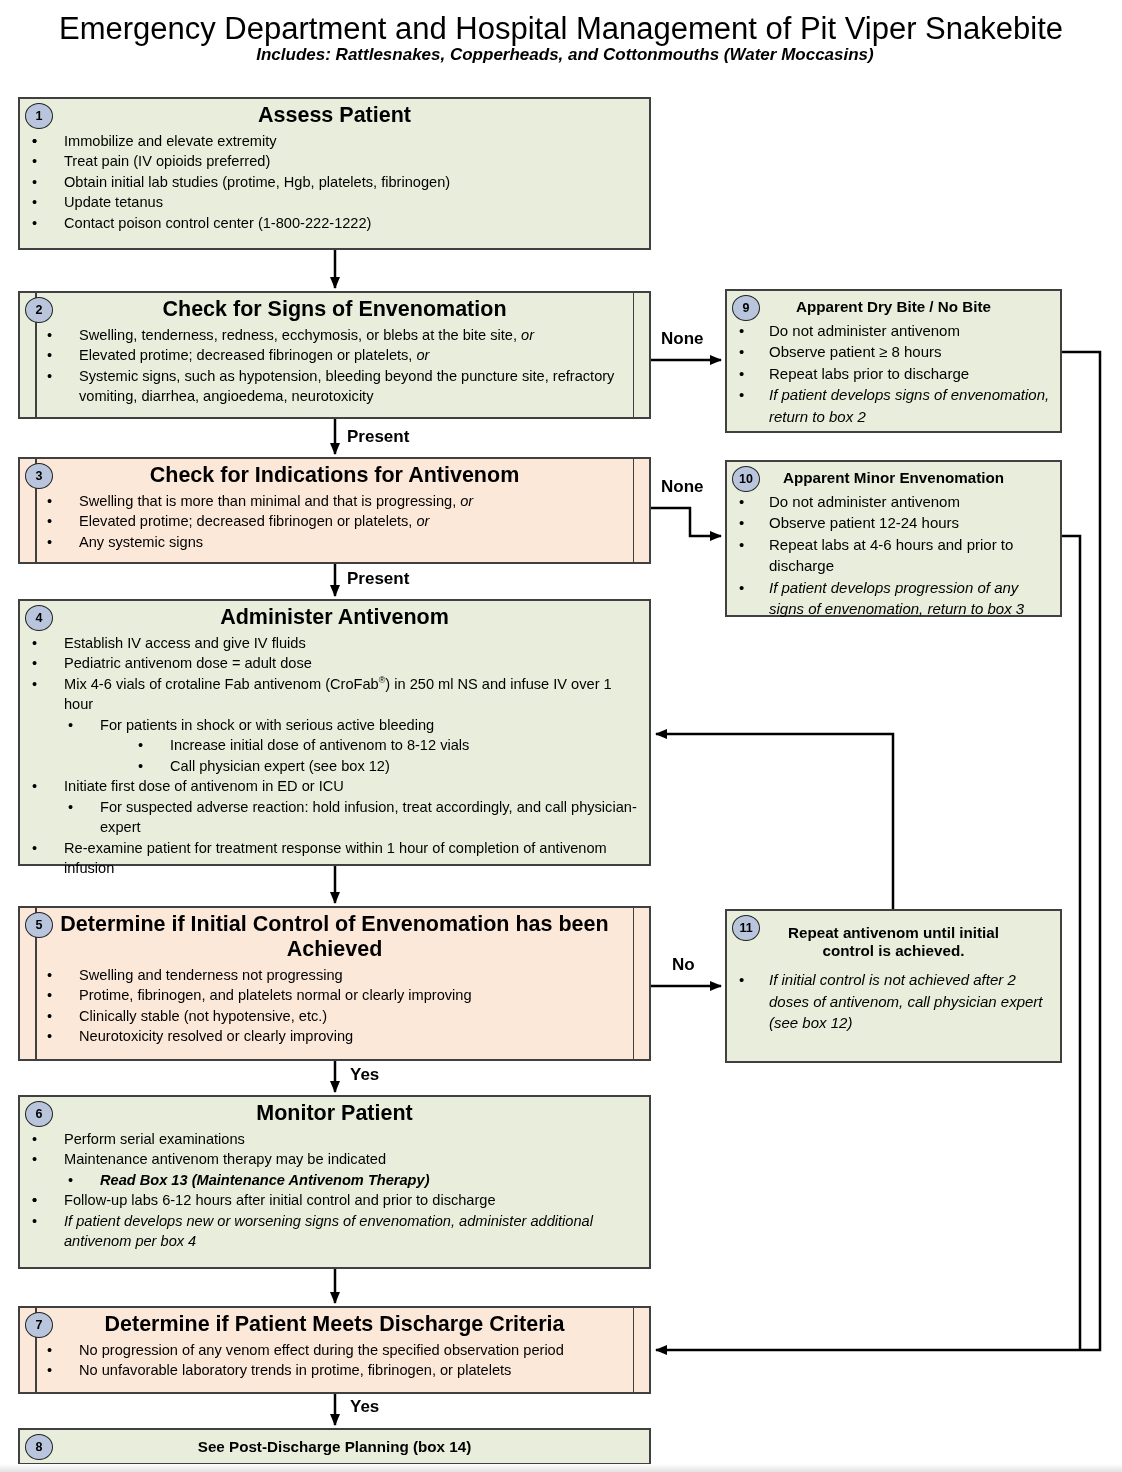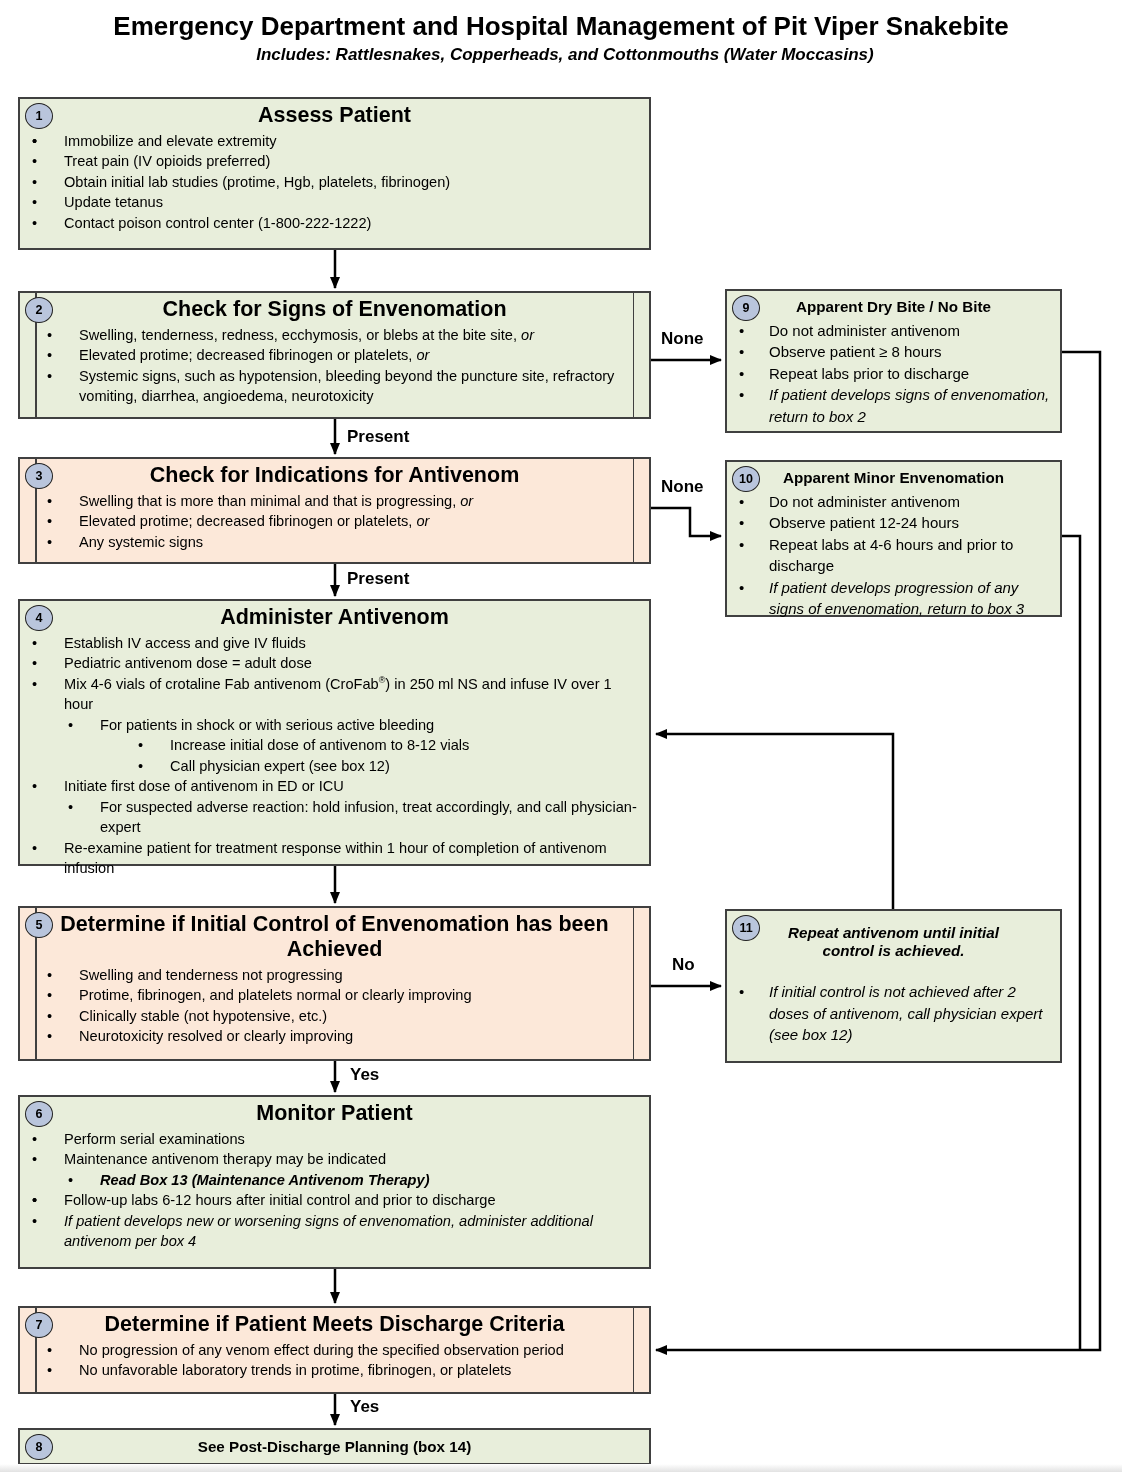--- a/index.html
+++ b/index.html
@@ -1,21 +1,21 @@
 <!DOCTYPE html>
 <html style="--box-green: #e8eedb; --box-pink: #fce8d9; --number-circle: #b9c5dc; --box-border: #404040; --arrow: #000000;"><head>
 <meta charset="utf-8">
 <style>
   * { margin:0; padding:0; box-sizing:border-box; }
   html,body { background:#fff; }
   body { font-family:"Liberation Sans", sans-serif; color:#000; }
   #stage { position:relative; width:1122px; height:1472px; background:#ffffff; overflow:hidden; }
 
   .page-title { position:absolute; top:11px; left:0; width:100%; text-align:center;
-                font-size:26px; font-weight:bold; }
+                font-size:31px; font-weight:normal; }
   .page-subtitle { position:absolute; top:45px; left:4px; width:100%; text-align:center;
                    font-size:17px; font-weight:bold; font-style:italic; }
 
   #connectors { position:absolute; left:0; top:0; width:1122px; height:1472px; pointer-events:none; }
 
   .box { position:absolute; border:2px solid var(--box-border,#404040);
          background:var(--box-green,#e8eedb); }
   .box.pink { background:var(--box-pink,#fce8d9); }
   .box.bars::before, .box.bars::after { content:""; position:absolute; top:0; bottom:0;
          width:1.5px; background:var(--box-border,#404040); }
@@ -54,21 +54,21 @@
   #box5  { left:18px; top:906px;  width:633px; height:155px; }
   #box6  { left:18px; top:1095px; width:633px; height:174px; }
   #box7  { left:18px; top:1306px; width:633px; height:88px;  }
   #box8  { left:18px; top:1428px; width:633px; height:37px; display:flex;
            align-items:center; justify-content:center; }
   #box8 .box-title { font-size:15.2px; margin:0; }
   #box9  { left:725px; top:289px; width:337px; height:144px; }
   #box10 { left:725px; top:460px; width:337px; height:157px; }
   #box11 { left:725px; top:909px; width:337px; height:154px; }
   #box5 .box-title { max-width:560px; }
-  #box11 .box-title { max-width:215px; margin-top:13px; margin-bottom:22px;font-style:italic; }
+  #box11 .box-title { max-width:215px; margin-top:13px; margin-bottom:10px; }
 
   .edge-label { position:absolute; font-weight:bold; font-size:17px; }
   #lbl-none1    { left:661px; top:329px; }
   #lbl-present1 { left:347px; top:427px; }
   #lbl-none2    { left:661px; top:477px; }
   #lbl-present2 { left:347px; top:569px; }
   #lbl-no1      { left:672px; top:955px; }
   #lbl-yes1     { left:350px; top:1065px; }
   #lbl-yes2     { left:350px; top:1397px; }
 

